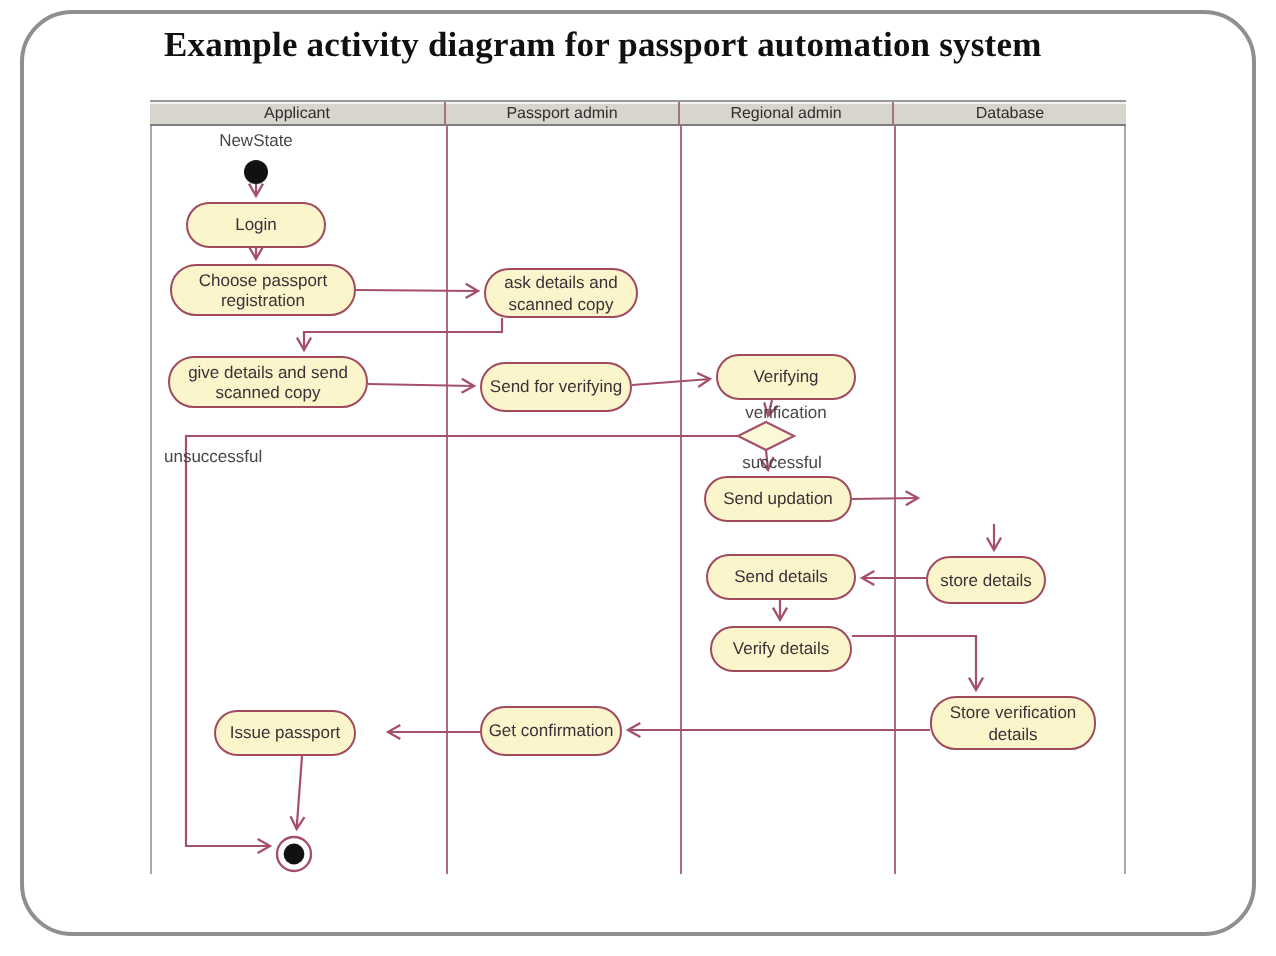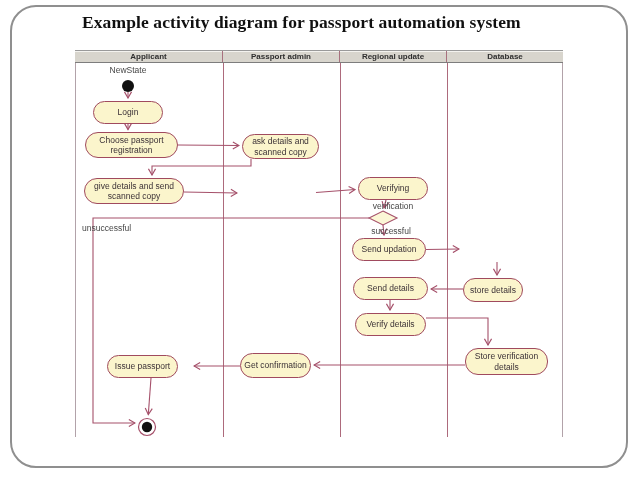--- a/index.html
+++ b/index.html
@@ -19,21 +19,21 @@
   }
   
   .lane-header {
     position:absolute; left:75px; top:50px; width:488px; height:13px;
     display:flex; background:var(--header-bg,#d8d5cd);
     border-top:1px solid #9a9a9a; border-bottom:1px solid #7d7d7d;
     box-shadow: inset 0 1px 0 #f4f3ef;
   }
   .lane-cell {
     display:flex; align-items:center; justify-content:center;
-    font-size:8px; font-weight:bold; color:#2e2e2e;
+    font-size:8px; font-weight:normal; color:#2e2e2e;
     border-right:1px solid #a8717e; overflow:hidden; white-space:nowrap;
   }
   .lane-cell:last-child { border-right:none; }
   .lc-0 { width:148px; } .lc-1 { width:117px; } .lc-2 { width:107px; } .lc-3 { width:116px; }
 
   svg.diagram { position:absolute; left:0; top:0; pointer-events:none; }
 
   .node {
     position:absolute; display:flex; align-items:center; justify-content:center;
     text-align:center; background:var(--node-fill,#fbf5cc);
@@ -50,21 +50,21 @@
 
 <div id="stage">
 
   <div class="slide-frame"></div>
 
   <div class="slide-title">Example activity diagram for passport automation system</div>
 
   <div class="lane-header">
     <div class="lane-cell lc-0">Applicant</div>
     <div class="lane-cell lc-1">Passport admin</div>
-    <div class="lane-cell lc-2">Regional update</div>
+    <div class="lane-cell lc-2">Regional admin</div>
     <div class="lane-cell lc-3">Database</div>
   </div>
 
   <svg class="diagram" width="638" height="478" viewBox="0 0 638 478">
     <defs>
       <marker id="arr" viewBox="0 0 10 10" refX="8.5" refY="5" markerWidth="8" markerHeight="8" orient="auto-start-reverse">
         <path d="M1.5,1 L8.5,5 L1.5,9" fill="none" stroke="#a5506a" stroke-width="1.3"></path>
       </marker>
     </defs>
 
@@ -103,20 +103,21 @@
     <g>
       <circle cx="147" cy="427" r="8.5" fill="#ffffff" stroke="#a5506a" stroke-width="1.2"></circle>
       <circle cx="147" cy="427" r="5.2" fill="#111111"></circle>
     </g>
   </svg>
 
   <div class="node" style="left:93px;  top:101px; width:70px;  height:23px;">Login</div>
   <div class="node" style="left:85px;  top:132px; width:93px;  height:26px;">Choose passport registration</div>
   <div class="node" style="left:242px; top:134px; width:77px;  height:25px;">ask details and scanned copy</div>
   <div class="node" style="left:84px;  top:178px; width:100px; height:26px;">give details and send scanned copy</div>
+  <div class="node" style="left:240px; top:181px; width:76px;  height:25px;">Send for verifying</div>
   <div class="node" style="left:358px; top:177px; width:70px;  height:23px;">Verifying</div>
   <div class="node" style="left:352px; top:238px; width:74px;  height:23px;">Send updation</div>
   <div class="node" style="left:463px; top:278px; width:60px;  height:24px;">store details</div>
   <div class="node" style="left:353px; top:277px; width:75px;  height:23px;">Send details</div>
   <div class="node" style="left:355px; top:313px; width:71px;  height:23px;">Verify details</div>
   <div class="node" style="left:465px; top:348px; width:83px;  height:27px;">Store verification details</div>
   <div class="node" style="left:240px; top:353px; width:71px;  height:25px;">Get confirmation</div>
   <div class="node" style="left:107px; top:355px; width:71px;  height:23px;">Issue passport</div>
 
   <div class="edge-label centered" style="left:98px;  top:66px;  width:60px;">NewState</div>

